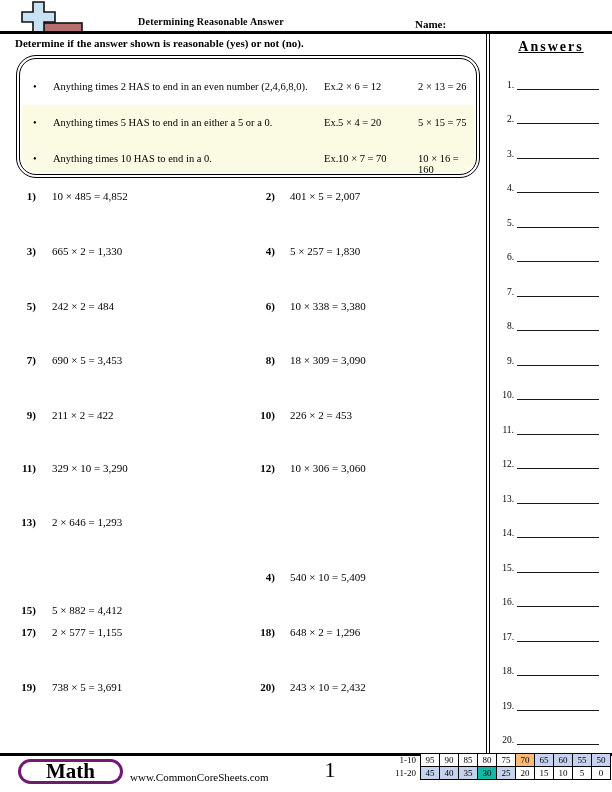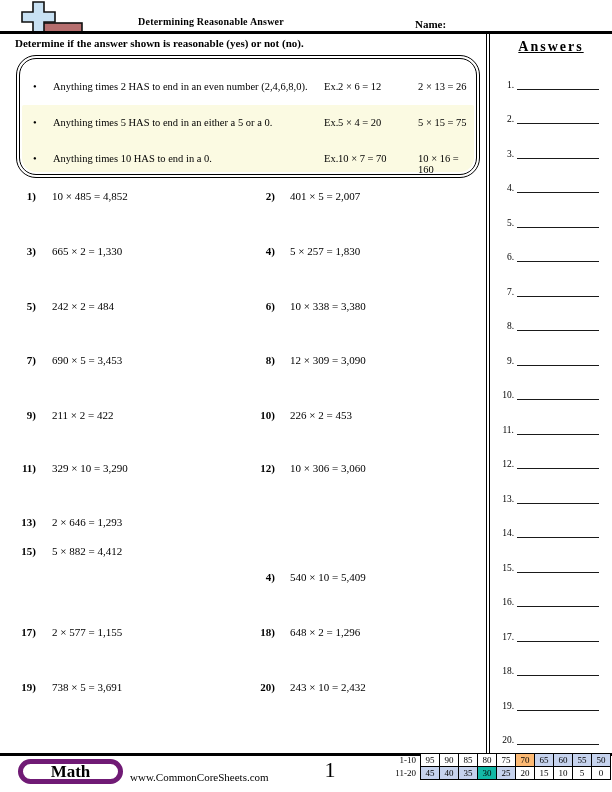--- a/index.html
+++ b/index.html
@@ -42,23 +42,23 @@
   .cB .pnum { left:245px; } .cB .peq { left:282px; }
   
   .answers-title { position:absolute; left:492px; top:39px; width:118px; text-align:center;
     font-size:14px; font-weight:bold; letter-spacing:2px; text-decoration:underline; }
   .ans { position:absolute; left:494px; width:112px; display:flex; align-items:flex-end; }
   .anum { width:20px; text-align:right; font-size:9.5px; }
   .aline { flex:0 0 82px; height:12px; margin-left:3px; border-bottom:1px solid #1a1a1a; }
   
   .footer-rule { position:absolute; left:0; top:753px; width:612px; height:3px; background:#000; }
   .subject-pill { position:absolute; left:18px; top:759px; width:105px; height:25px;
-    border:5px solid #701a75; border-radius:13px; background:#fff;
+    border:3px solid #701a75; border-radius:13px; background:#fff;
     display:flex; align-items:center; justify-content:center;
-    font-size:17px; font-weight:bold; }
+    font-size:21px; font-weight:bold; }
   .website { position:absolute; left:130px; top:771px; font-size:11px; }
   .page-number { position:absolute; left:315px; top:757px; width:30px; text-align:center; font-size:22px; }
   .grid-label { position:absolute; width:46px; text-align:right; font-size:9px; }
   .score-grid { position:absolute; left:420px; top:753px;
     display:grid; grid-template-columns:repeat(10, 19px); grid-auto-rows:13px;
     border-top:1px solid #000; border-left:1px solid #000; background:#fff; }
   .cell { border-right:1px solid #000; border-bottom:1px solid #000;
     font-size:9px; text-align:center; line-height:12px; }
 </style>
 </head>
@@ -126,21 +126,21 @@
   <div class="problem cB" style="top:300px">
       <span class="pnum">6)</span>
       <span class="peq">10 × 338 = 3,380</span>
     </div>
   <div class="problem cA" style="top:354px">
       <span class="pnum">7)</span>
       <span class="peq">690 × 5 = 3,453</span>
     </div>
   <div class="problem cB" style="top:354px">
       <span class="pnum">8)</span>
-      <span class="peq">12 × 309 = 3,090</span>
+      <span class="peq">18 × 309 = 3,090</span>
     </div>
   <div class="problem cA" style="top:409px">
       <span class="pnum">9)</span>
       <span class="peq">211 × 2 = 422</span>
     </div>
   <div class="problem cB" style="top:409px">
       <span class="pnum">10)</span>
       <span class="peq">226 × 2 = 453</span>
     </div>
   <div class="problem cA" style="top:462px">
@@ -148,21 +148,21 @@
       <span class="peq">329 × 10 = 3,290</span>
     </div>
   <div class="problem cB" style="top:462px">
       <span class="pnum">12)</span>
       <span class="peq">10 × 306 = 3,060</span>
     </div>
   <div class="problem cA" style="top:516px">
       <span class="pnum">13)</span>
       <span class="peq">2 × 646 = 1,293</span>
     </div>
-  <div class="problem cA" style="top:545px">
+  <div class="problem cA" style="top:604px">
       <span class="pnum">15)</span>
       <span class="peq">5 × 882 = 4,412</span>
     </div>
   <div class="problem cB" style="top:571px">
       <span class="pnum">4)</span>
       <span class="peq">540 × 10 = 5,409</span>
     </div>
   <div class="problem cA" style="top:626px">
       <span class="pnum">17)</span>
       <span class="peq">2 × 577 = 1,155</span>

